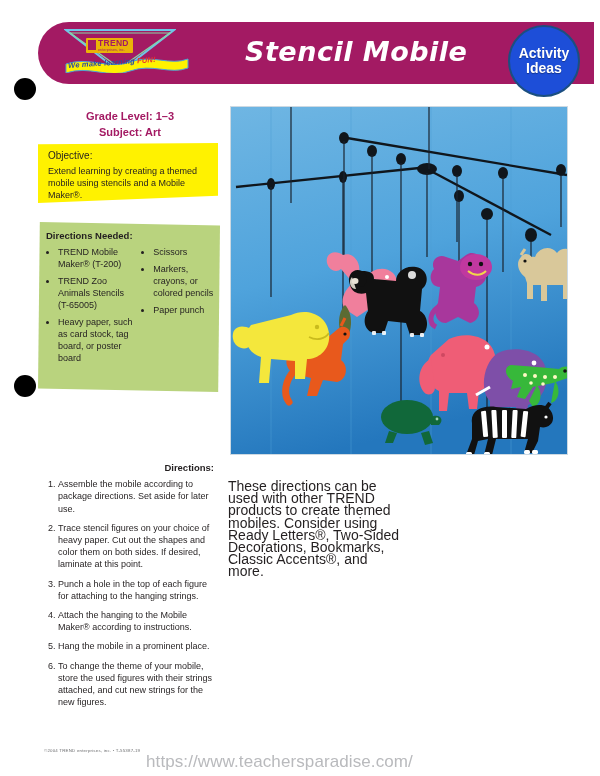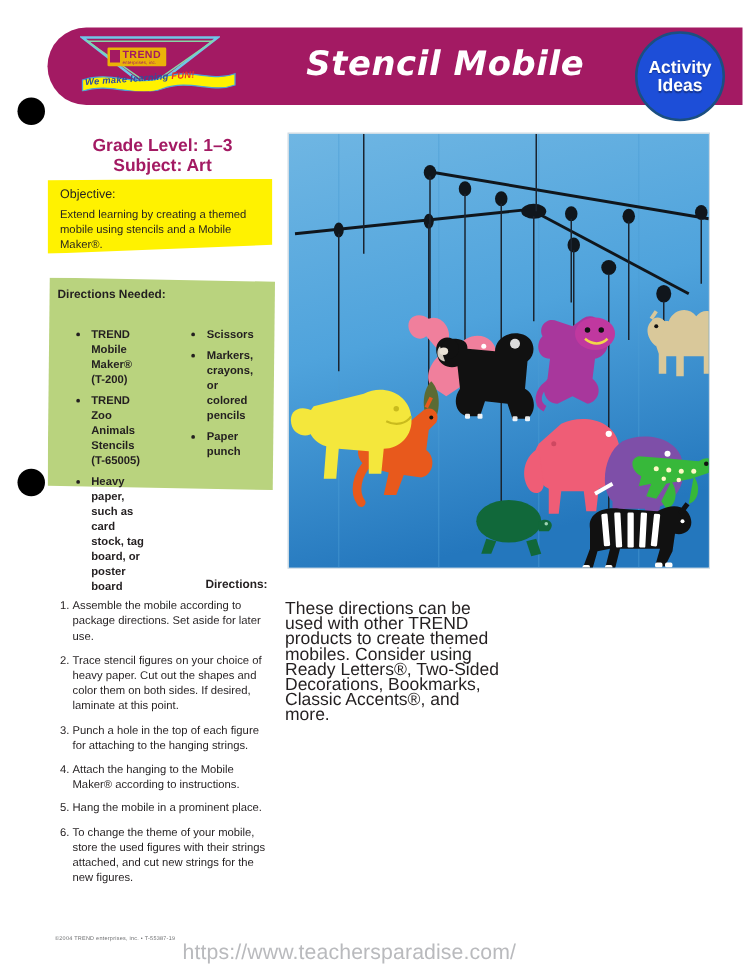--- a/index.html
+++ b/index.html
@@ -134,21 +134,21 @@
   .hole.h2 { top: 375px; }
 
   
   .grade-block {
     position: absolute;
     left: 44px;
     top: 108px;
     width: 172px;
     text-align: center;
     color: #a31a63;
-    font-size: 14px;
+    font-size: 11px;
     font-weight: bold;
     line-height: 16px;
   }
 
   .objective-box {
     position: absolute;
     left: 38px;
     top: 143px;
     width: 180px;
     height: 60px;
@@ -192,24 +192,23 @@
     font-weight: bold;
     font-size: 9.5px;
     display: block;
     margin-bottom: 4px;
   }
   .mat-cols {
     display: flex;
     gap: 6px;
   }
   .mat-cols ul {
-    margin: 15px;
+    margin: 0;
     padding-left: 12px;
     list-style: disc;
-    font-weight: bold;
   }
   .mat-cols ul li {
     margin-bottom: 5px;
   }
   .mat-col-a { width: 88px; }
   .mat-col-b { width: 74px; }
 
   
   .photo {
     position: absolute;

